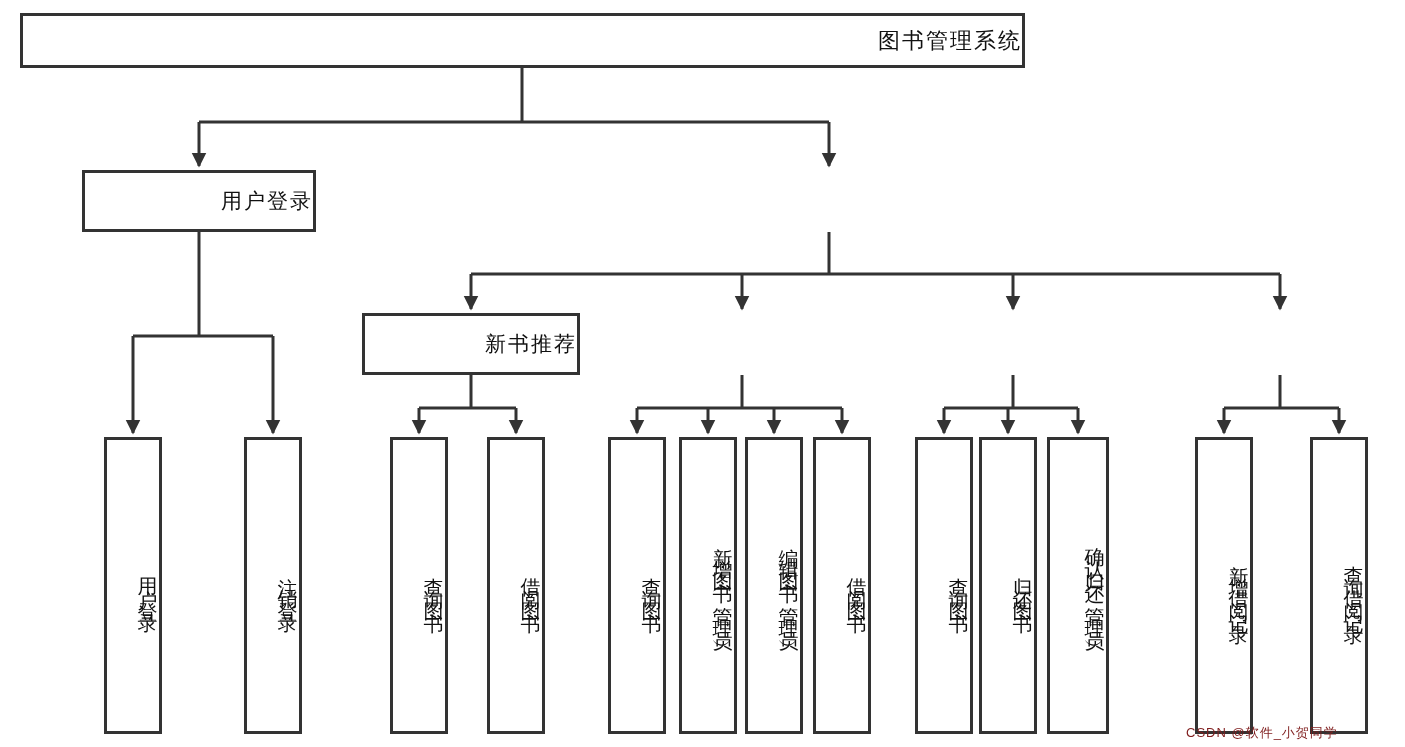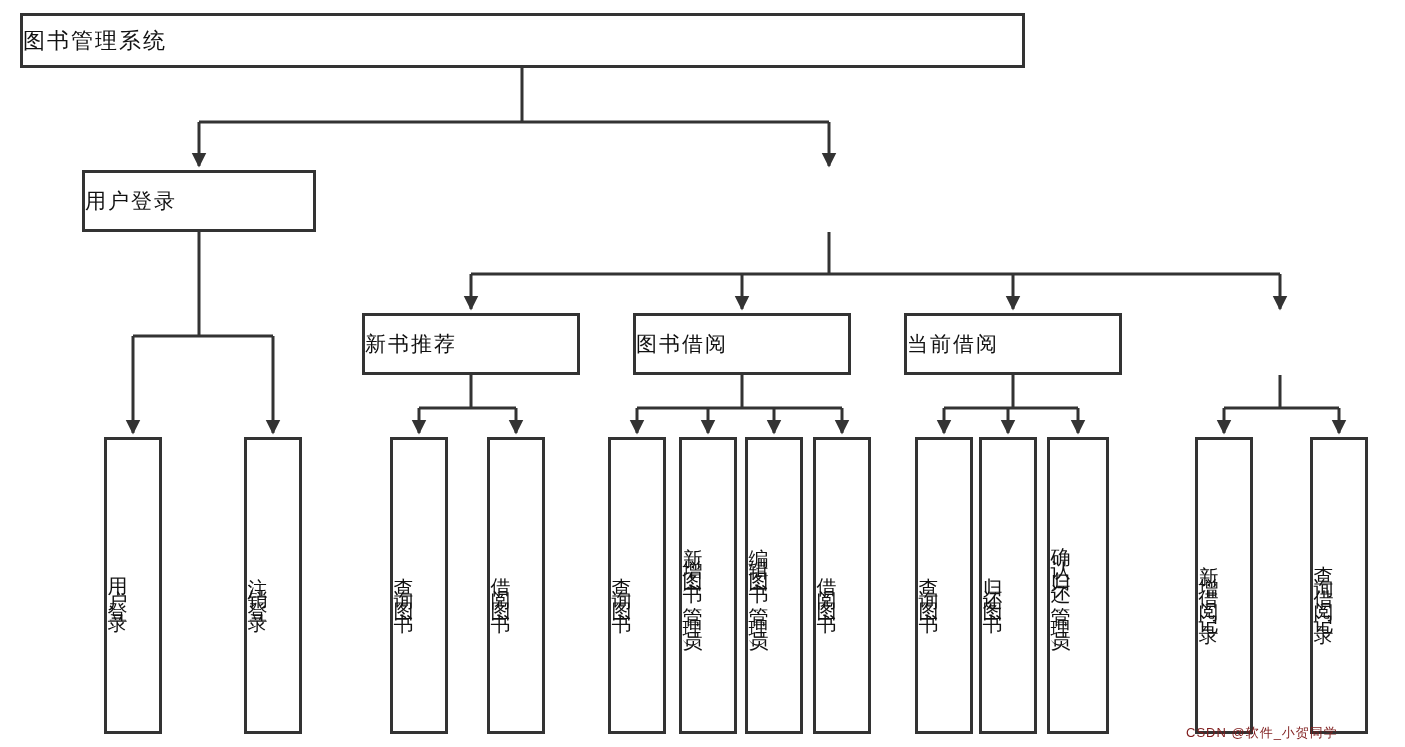--- a/index.html
+++ b/index.html
@@ -12,21 +12,21 @@
     overflow: hidden;
   }
   #wires { position: absolute; left: 0; top: 0; z-index: 1; }
   .node {
     position: absolute;
     box-sizing: border-box;
     background: #ffffff;
     border: 3px solid #333333;
     display: flex;
     align-items: center;
-    justify-content: flex-start;
+    justify-content: flex-end;
     z-index: 2;
     color: #111111;
   }
   .hlabel {
     font-size: 21px;
     letter-spacing: 2px;
     white-space: nowrap;
     color: #111111;
   }
   .root-box { border-width: 3px; }
@@ -103,26 +103,20 @@
     <span class="hlabel">图书管理系统</span>
   </div>
 
   <div class="node" style="left:82px; top:170px; width:234px; height:62px;">
     <span class="hlabel">用户登录</span>
   </div>
 
   <div class="node" style="left:362px; top:313px; width:218px; height:62px;">
     <span class="hlabel">新书推荐</span>
   </div>
-  <div class="node" style="left:633px; top:313px; width:218px; height:62px;">
-    <span class="hlabel">图书借阅</span>
-  </div>
-  <div class="node" style="left:904px; top:313px; width:218px; height:62px;">
-    <span class="hlabel">当前借阅</span>
-  </div>
 
   <div class="node leaf" style="left:104px; top:437px; width:58px; height:297px;">
     <span class="vlabel">用户登录</span>
   </div>
   <div class="node leaf" style="left:244px; top:437px; width:58px; height:297px;">
     <span class="vlabel">注销登录</span>
   </div>
 
   <div class="node leaf" style="left:390px; top:437px; width:58px; height:297px;">
     <span class="vlabel">查询图书</span>

